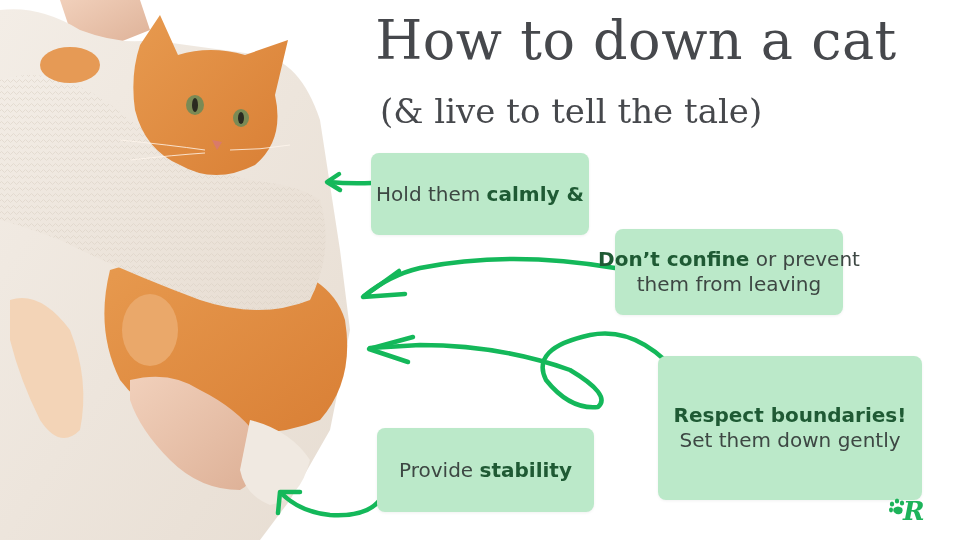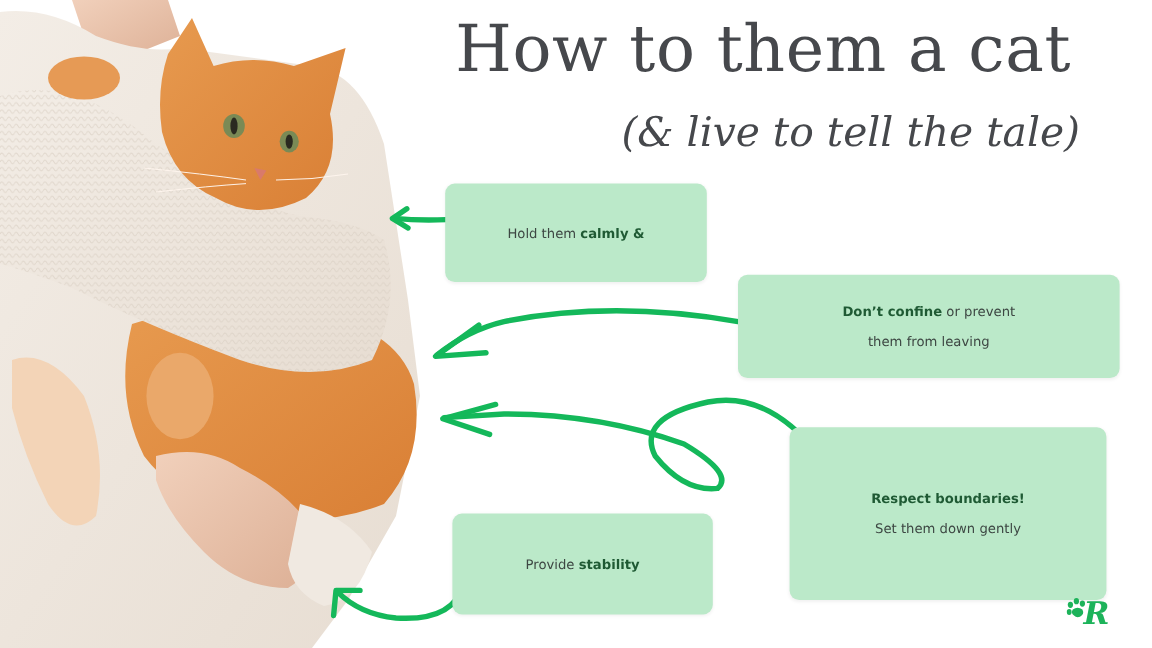--- a/index.html
+++ b/index.html
@@ -14,43 +14,43 @@
   
   .title {
     position: absolute; left: 336px; top: 8px; width: 600px;
     text-align: center;
     font-family: "DejaVu Serif", "Liberation Serif", serif;
     color: #46484c;
     font-size: 54px; line-height: 66px; letter-spacing: 0.5px;
   }
   .subtitle {
     position: absolute; left: 380px; top: 88px; width: 520px;
-    text-align: right;
+    text-align: left;
     font-family: "DejaVu Serif", "Liberation Serif", serif;
     color: #46484c;
-    font-size: 34px; line-height: 46px; font-style: italic;
+    font-size: 34px; line-height: 46px;
   }
 
   
   .card {
     position: absolute;
     background: #bbe9c9;
     border-radius: 8px;
     box-shadow: 0 1px 3px rgba(0,0,0,0.06);
     display: flex; flex-direction: column; align-items: center; justify-content: center;
     text-align: center;
     color: #3d4743;
     font-family: "DejaVu Sans", "Liberation Sans", sans-serif;
-    font-size: 11px; line-height: 25px;
+    font-size: 20px; line-height: 25px;
   }
   .card b { color: #1f5a34; font-weight: 700; }
   .card .line { display: block; white-space: nowrap; }
 
   .card-1 { left: 371px; top: 153px; width: 218px; height: 82px; }
-  .card-2 { left: 615px; top: 229px; width: 318px; height: 86px; }
+  .card-2 { left: 615px; top: 229px; width: 228px; height: 86px; }
   .card-3 { left: 658px; top: 356px; width: 264px; height: 144px; }
   .card-4 { left: 377px; top: 428px; width: 217px; height: 84px; }
 
   .arrows { position: absolute; left: 0; top: 0; width: 960px; height: 540px; pointer-events: none; }
 
   .logo { position: absolute; left: 887px; top: 494px; width: 40px; height: 32px; }
 </style>
 </head>
 <body>
 
@@ -100,21 +100,21 @@
 
     <path d="M212 140 L222 142 L217 150 Z" fill="#d97a6a"></path>
 
     <path d="M205 150 Q170 145 120 140 M205 153 Q175 155 130 160 M230 150 Q260 150 290 145" stroke="#fff6ee" stroke-width="0.8" fill="none"></path>
 
     <path d="M130 380 Q170 370 200 390 Q240 410 260 440 Q260 480 240 490 Q200 490 170 460 Q140 430 130 400 Z" fill="url(#skin)"></path>
 
     <path d="M250 420 Q290 430 310 460 Q300 500 270 505 Q245 495 240 470 Z" fill="#f0e9e1"></path>
   </svg>
 
-  <div class="title">How to them a cat</div>
+  <div class="title">How to down a cat</div>
   <div class="subtitle">(&amp; live to tell the tale)</div>
 
   <svg class="arrows" viewBox="0 0 960 540" xmlns="http://www.w3.org/2000/svg">
     <g fill="none" stroke="#14b85a" stroke-width="4.5" stroke-linecap="round" stroke-linejoin="round">
 
       <path d="M372 183 Q350 184 328 182"></path>
       <path d="M339 174 L327 182 L340 190"></path>
 
       <path d="M615 268 Q510 250 420 268 Q390 275 364 296"></path>
       <path d="M399 271 L363 297 L405 294"></path>

